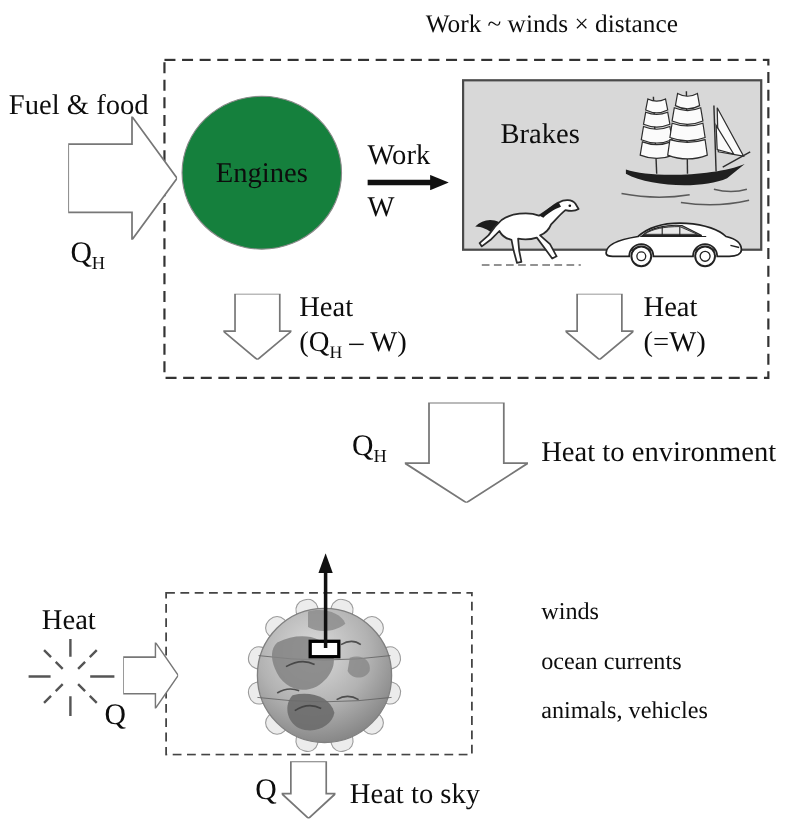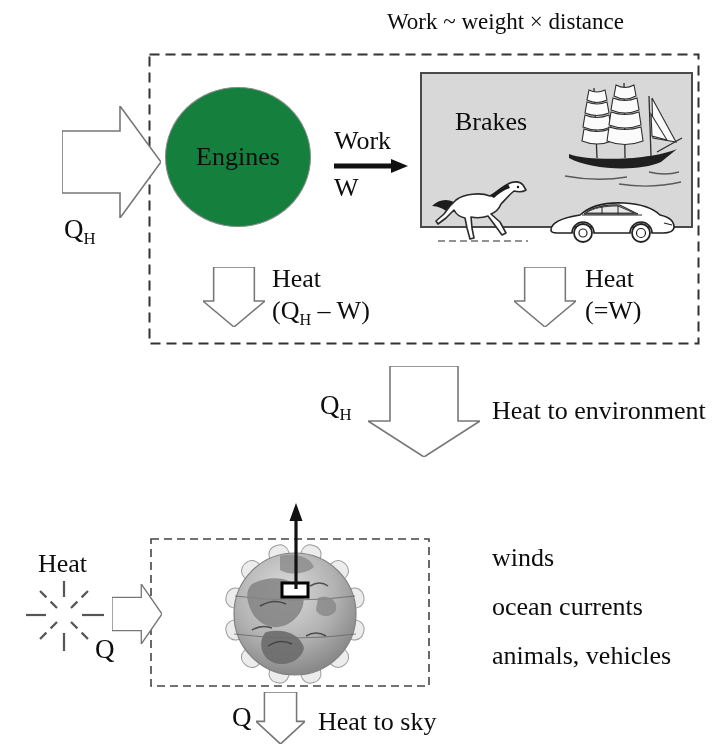--- a/index.html
+++ b/index.html
@@ -16,34 +16,35 @@
     left:165px;top:87px;width:146px;height:140px;border-radius:50%;
     background:#15803d;border:1.6px solid #8a8a8a;box-sizing:border-box;
     display:flex;align-items:center;justify-content:center;
   }
   .brakes-box{
     left:420px;top:72px;width:273px;height:156px;background:#d8d8d8;
     border:2px solid #4a4a4a;box-sizing:border-box;
   }
   .work-group{left:334px;top:127px;display:flex;flex-direction:column;align-items:flex-start;}
   .heat-note{line-height:32px;}
-  .processes{left:492px;top:543px;display:flex;flex-direction:column;gap:19px;font-size:26px;}
+  .processes{left:492px;top:543px;display:flex;flex-direction:column;gap:19px;font-size:22px;}
   svg{display:block;}
 </style>
 </head>
 <body>
 
 <div class="page">
 
-  <div class="abs t23" style="left:387px;top:9px;">Work ~ weight × distance</div>
+  <div class="abs t23" style="left:387px;top:9px;">Work ~ winds × distance</div>
 
   <svg class="abs" style="left:148px;top:53px;" width="552" height="292">
     <rect x="1.5" y="1.5" width="549" height="289" fill="none" stroke="#333" stroke-width="2" stroke-dasharray="10 6"></rect>
   </svg>
 
+  <div class="abs t26" style="left:8px;top:82px;">Fuel &amp; food</div>
 
   <svg class="abs" style="left:62px;top:106px;" width="99" height="112" viewBox="0 0 99 112">
     <polygon points="0,25 58,25 58,0 99,56 58,112 58,87 0,87" fill="#ffffff" stroke="#777" stroke-width="1.6"></polygon>
   </svg>
 
   <div class="abs t27" style="left:64px;top:215px;">
     <span>Q</span><sub>H</sub>
   </div>
 
   <div class="abs engines-circle">

